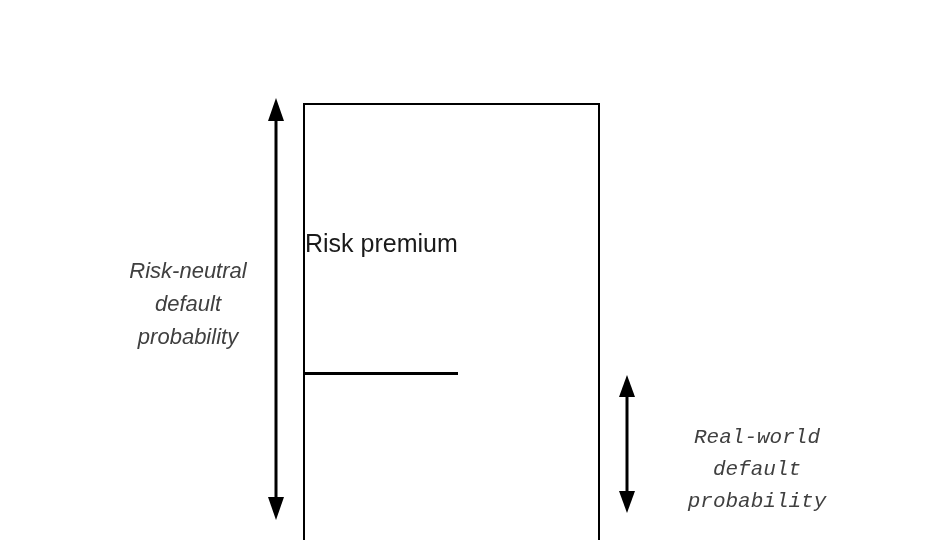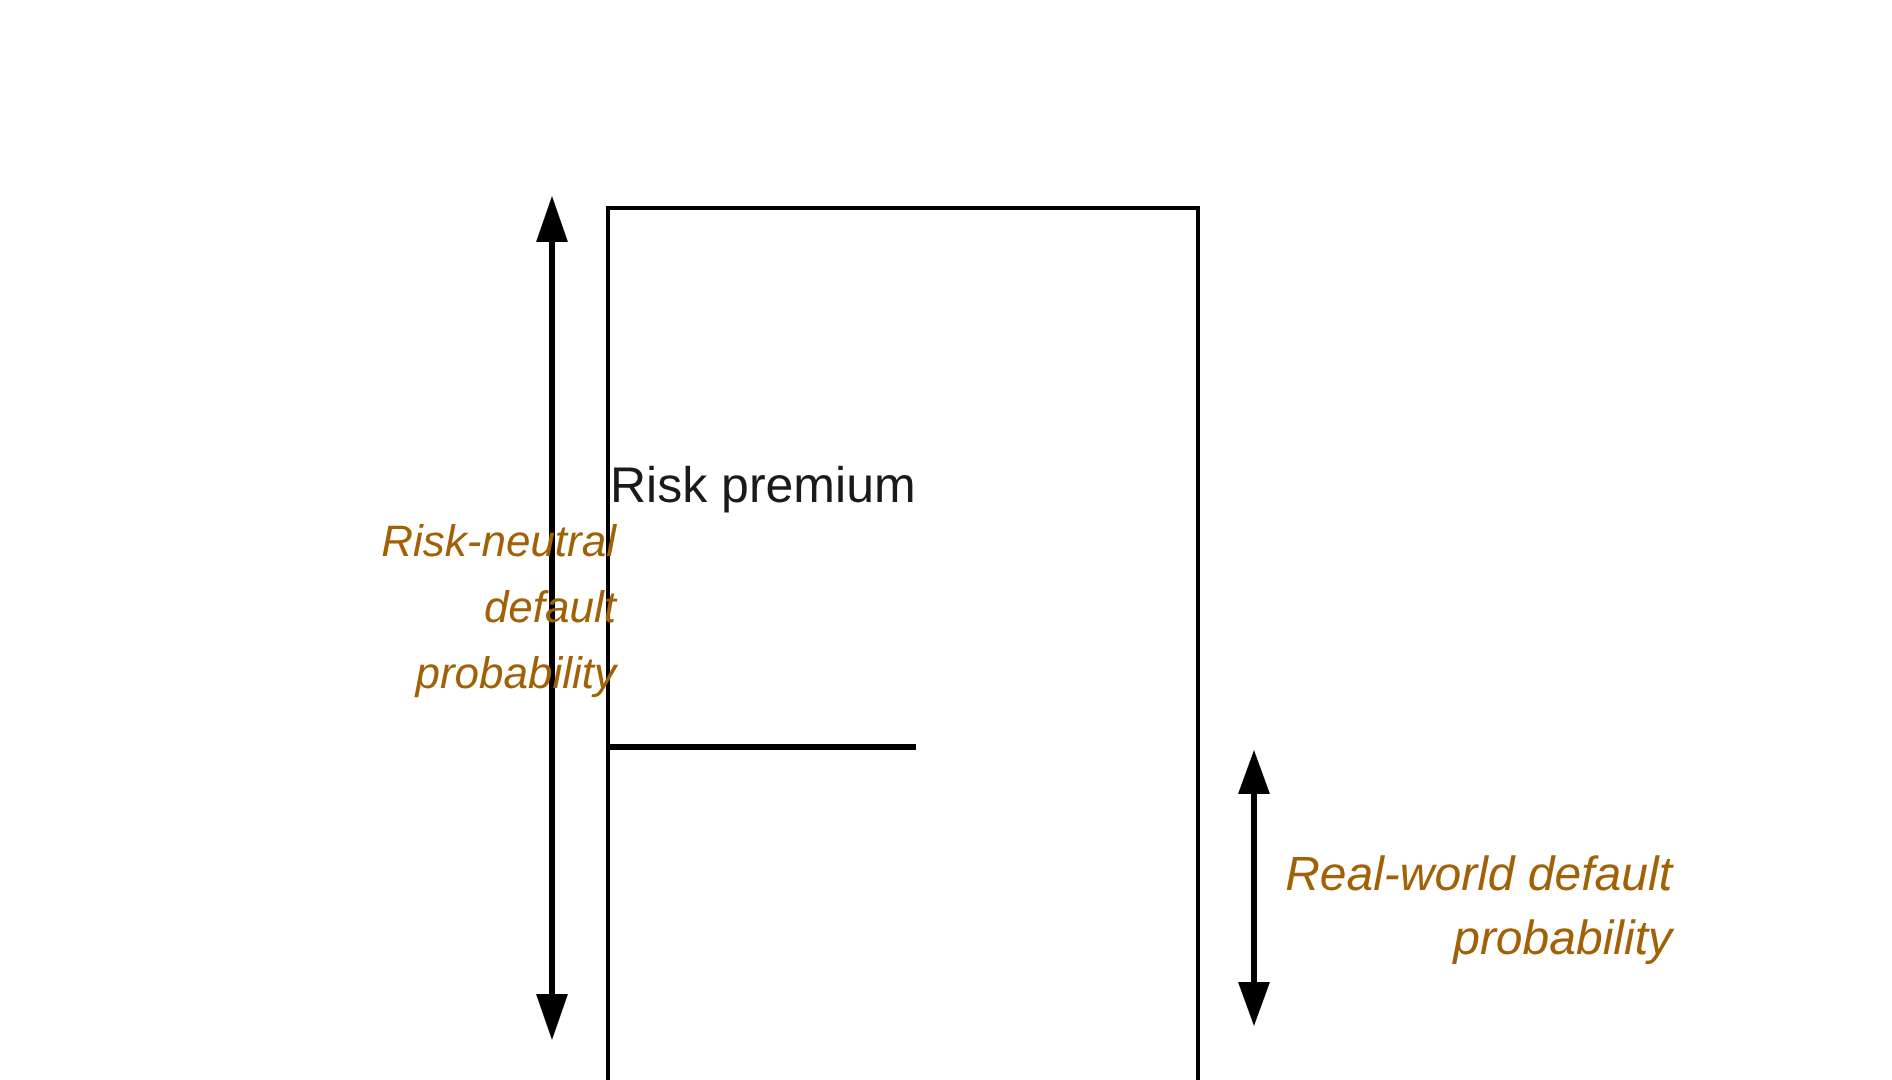--- a/index.html
+++ b/index.html
@@ -45,37 +45,38 @@
     color: #1a1a1a;
     white-space: nowrap;
   }
   .segment.top .segment-label {
     position: relative;
     top: 5px;
   }
   .annotation {
     position: absolute;
     font-style: italic;
-    text-align: right;
-    color: #a16207;
+    text-align: center;
+    color: #404040;
     white-space: pre-line;
   }
   .annotation.left {
     left: 68px;
     top: 254px;
     width: 240px;
     font-size: 22px;
     line-height: 33px;
   }
   .annotation.right {
-    left: 612px;
+    left: 645px;
     top: 422px;
     width: 224px;
-    font-size: 24px;
+    font-size: 21px;
     line-height: 32px;
+    font-family: Liberation Mono, monospace;
   }
   .arrow-svg {
     position: absolute;
     display: block;
   }
   .arrow-svg.left-arrow {
     left: 264px;
     top: 98px;
   }
   .arrow-svg.right-arrow {

